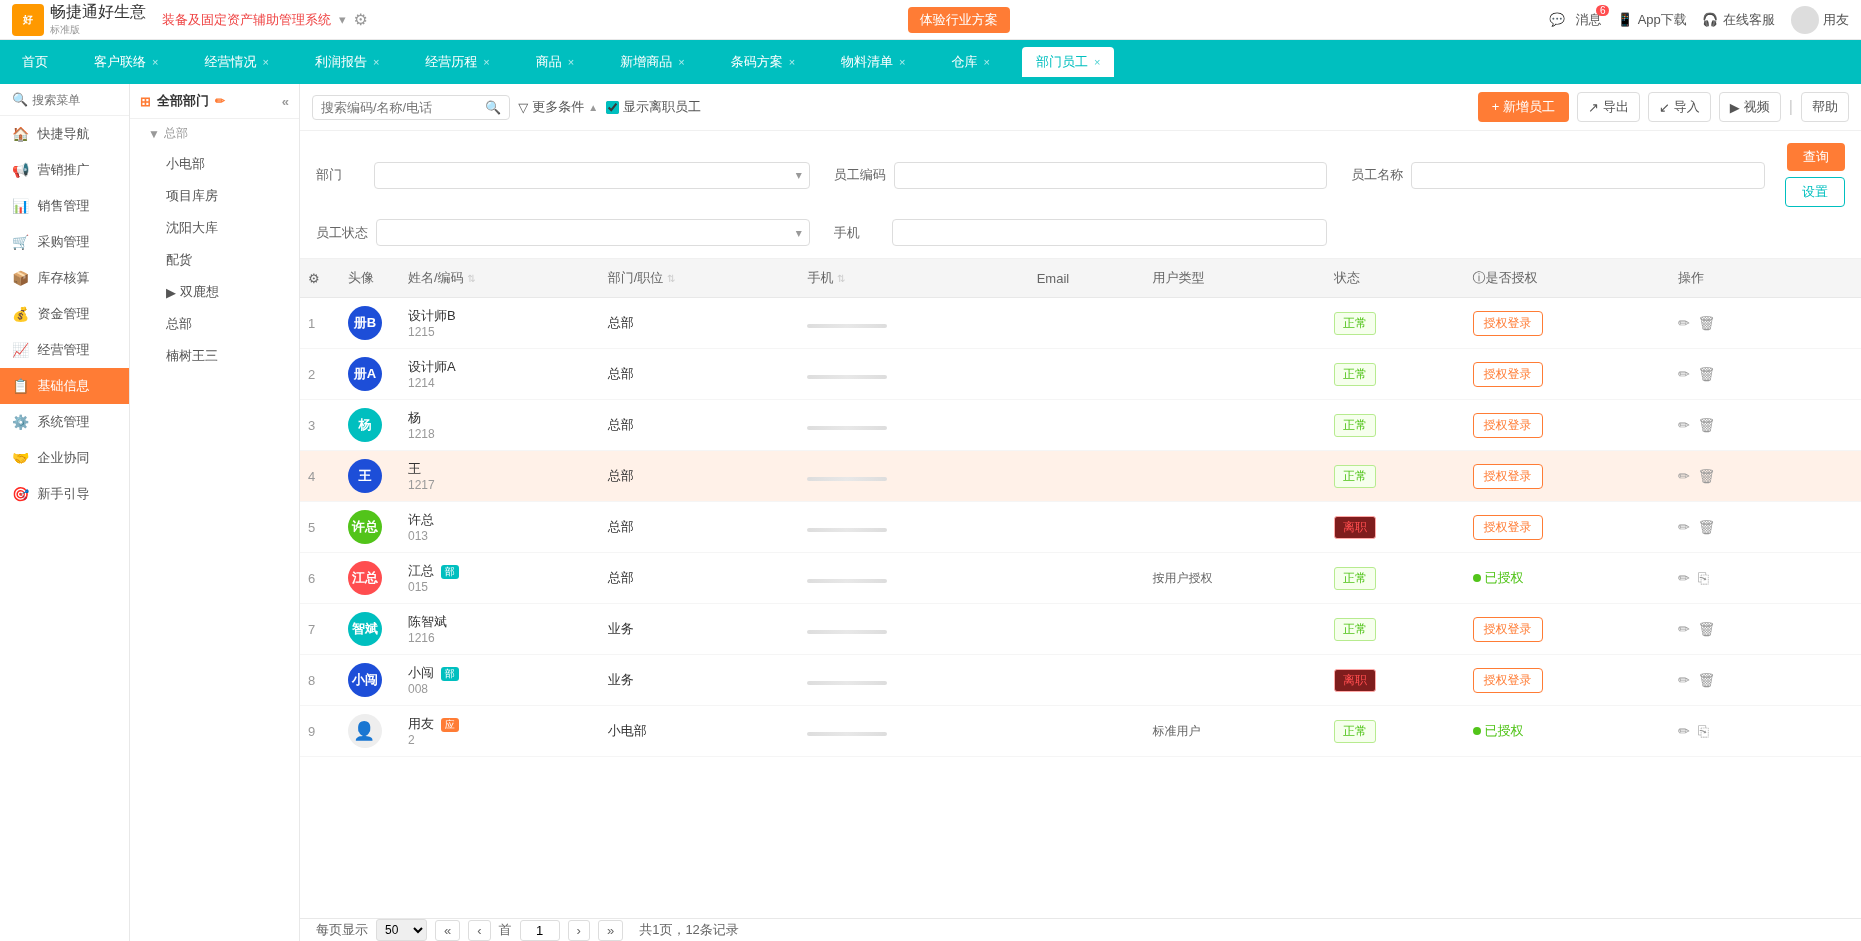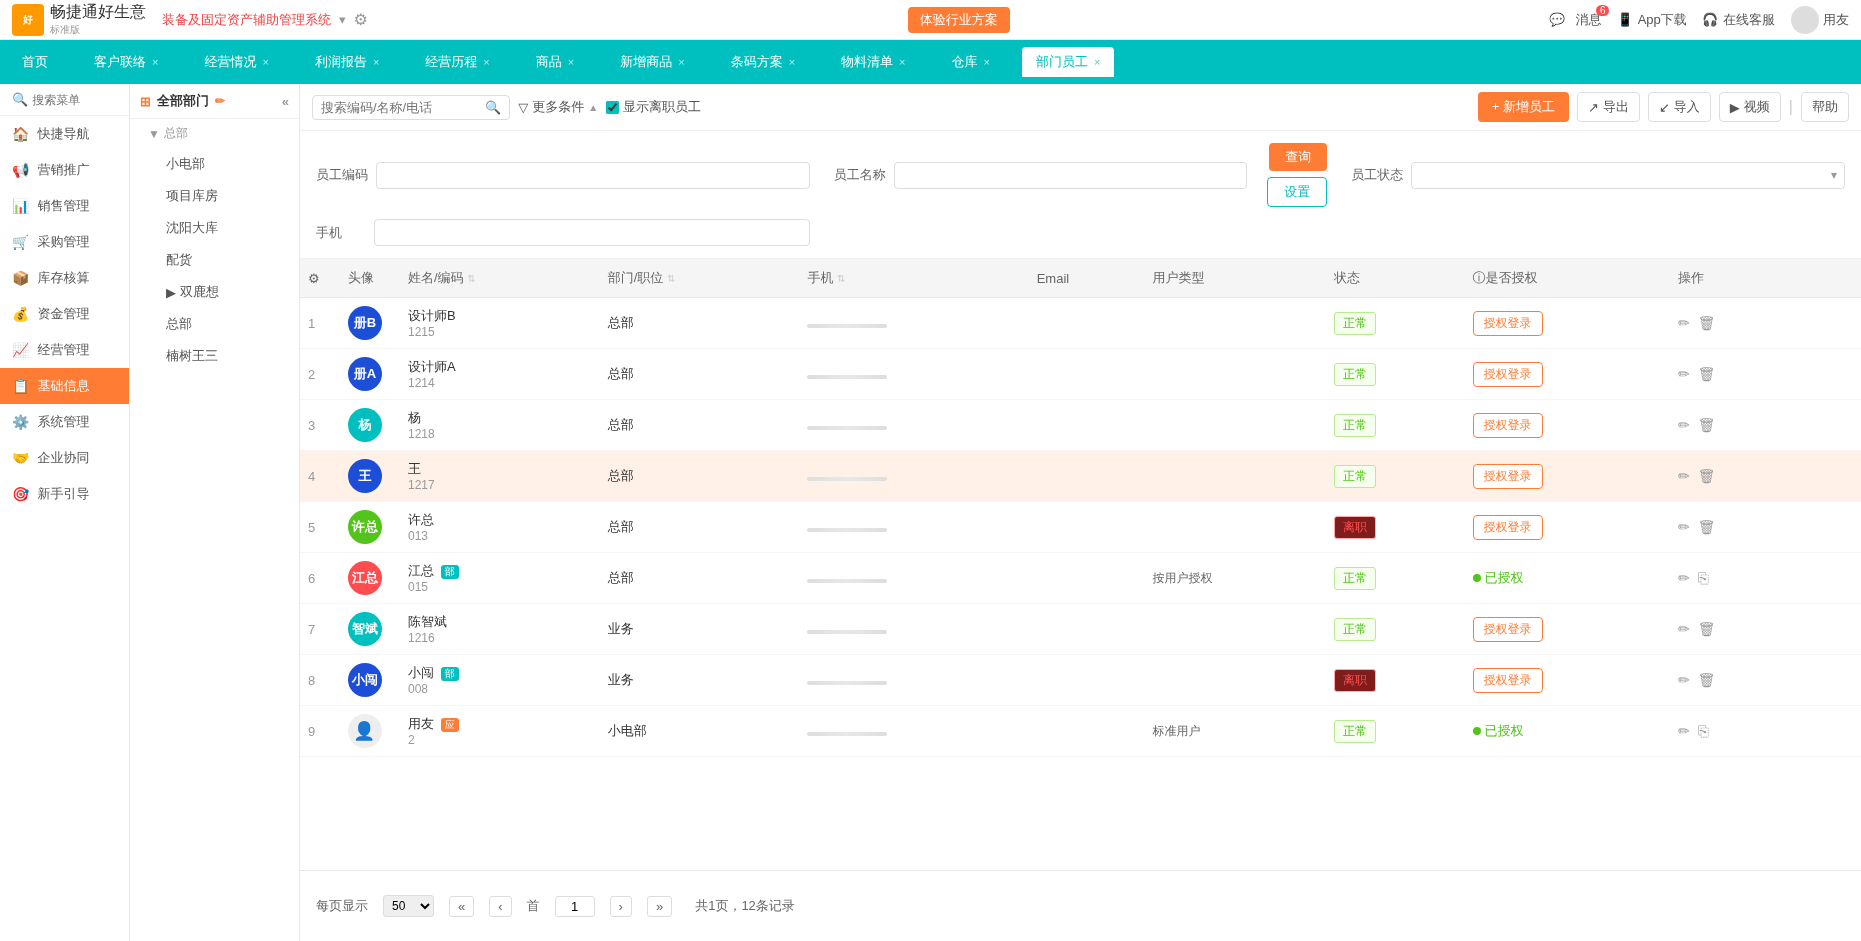--- a/index.html
+++ b/index.html
@@ -87,21 +87,21 @@
     .auth-done { display: flex; align-items: center; gap: 4px; color: #52c41a; font-size: 13px; }
     .auth-dot { width: 8px; height: 8px; border-radius: 50%; background: #52c41a; }
     .action-icons { display: flex; gap: 8px; align-items: center; }
     .action-icon { color: #999; cursor: pointer; font-size: 14px; }
     .tag-badge { display: inline-block; background: #00bfbf; color: #fff; border-radius: 3px; font-size: 10px; padding: 0 4px; margin-left: 3px; }
     .tag-badge-orange { background: #ff7c35; }
     .phone-blur { color: #bbb; background: linear-gradient(90deg, #ddd 0%, #e8e8e8 50%, #ddd 100%); border-radius: 3px; padding: 2px 6px; font-size: 12px; min-width: 80px; display: inline-block; }
     .user-type { font-size: 12px; color: #666; }
 
     
-    .table-footer { background: #fff; border-top: 1px solid #e8e8e8; padding: 24px 16px; display: flex; align-items: center; gap: 15px; font-size: 13px; color: #666; }
+    .table-footer { background: #fff; border-top: 1px solid #e8e8e8; padding: 0 16px; display: flex; align-items: center; gap: 8px; font-size: 13px; color: #666; }
     .page-btn { border: 1px solid #ddd; background: #fff; border-radius: 3px; padding: 2px 8px; cursor: pointer; font-size: 13px; color: #666; }
     .page-input { border: 1px solid #ddd; border-radius: 3px; padding: 2px 6px; width: 40px; text-align: center; font-size: 13px; }
 
     
     .page-body { display: flex; flex-direction: column; height: 941px; }
     .middle-row { display: flex; flex: 1; overflow: hidden; }
 
     
     .left-sidebar { width: 130px; background: #fff; border-right: 1px solid #e8e8e8; overflow-y: auto; flex-shrink: 0; }
     .left-sidebar .section-item { padding: 9px 12px; cursor: pointer; font-size: 13px; color: #555; display: flex; align-items: center; gap: 8px; }
@@ -320,20 +320,28 @@
           </button>
           <span style="color:#ccc;font-size:16px;">|</span>
           <button class="btn-outline">
             <span>帮助</span>
           </button>
         </div>
       </div>
 
       <div class="filter-panel">
         <div class="filter-row">
+          <span class="filter-label">部门</span>
+          <div class="select-wrapper">
+            <select class="filter-select">
+              <option></option>
+            </select>
+          </div>
+        </div>
+        <div class="filter-row">
           <span class="filter-label">员工编码</span>
           <input class="filter-input" type="text" style="">
         </div>
         <div class="filter-row">
           <span class="filter-label">员工名称</span>
           <input class="filter-input" type="text" style="">
           <div class="filter-actions" style="margin-left:12px;">
             <button class="btn-search">查询</button>
             <button class="btn-set">设置</button>
           </div>

